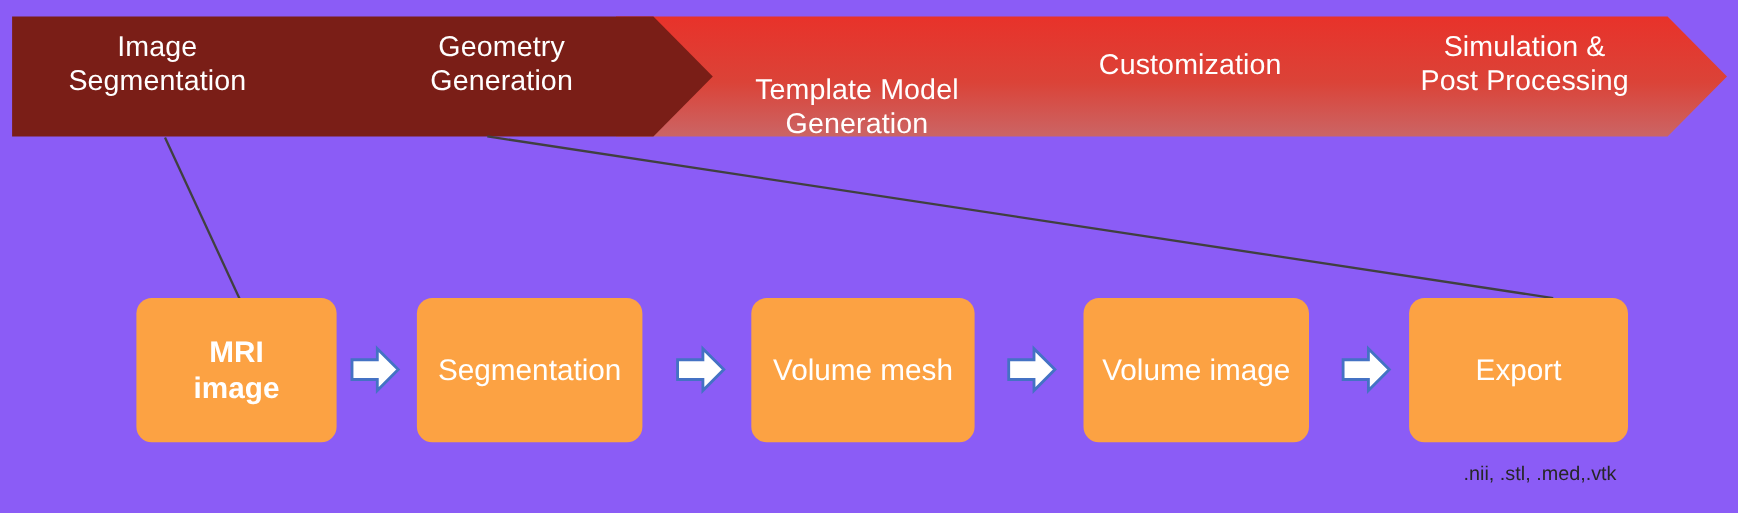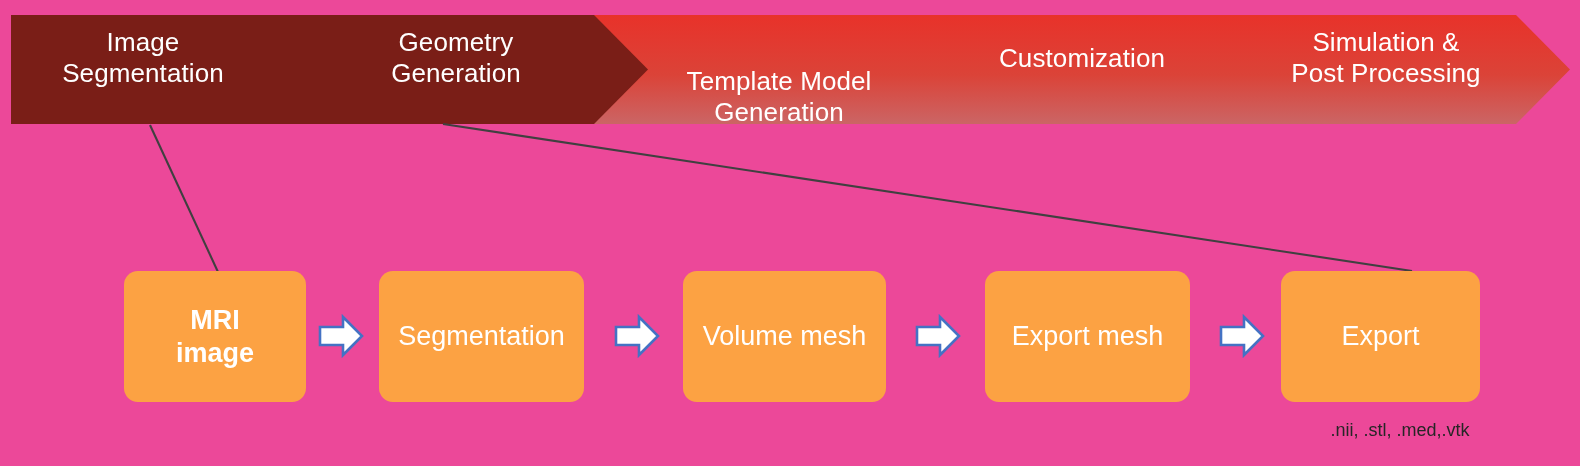--- a/index.html
+++ b/index.html
@@ -7,21 +7,21 @@
     padding: 0;
     background: #ffffff;
   }
   body {
     font-family: "Liberation Sans", sans-serif;
   }
   #canvas {
     position: relative;
     width: 1580px;
     height: 466px;
-    background: #ec4899;
+    background: #8b5cf6;
     overflow: hidden;
   }
 
   
   #banner-svg {
     position: absolute;
     left: 0;
     top: 0;
     width: 1580px;
     height: 466px;
@@ -120,21 +120,21 @@
   <div class="banner-label" id="banner-label-2">Template Model
 Generation</div>
   <div class="banner-label" id="banner-label-3">Customization</div>
   <div class="banner-label" id="banner-label-4">Simulation &amp;
 Post Processing</div>
 
   <div class="flow-box" id="flow-box-0">MRI
 image</div>
   <div class="flow-box" id="flow-box-1">Segmentation</div>
   <div class="flow-box" id="flow-box-2">Volume mesh</div>
-  <div class="flow-box" id="flow-box-3">Export mesh</div>
+  <div class="flow-box" id="flow-box-3">Volume image</div>
   <div class="flow-box" id="flow-box-4">Export</div>
 
   <svg class="flow-arrow" id="flow-arrow-0" viewBox="0 0 48 46" xmlns="http://www.w3.org/2000/svg">
     <polygon points="3,14 26,14 26,4 45,23 26,42 26,32 3,32" fill="#ffffff" stroke="#4472C4" stroke-width="2.6" stroke-linejoin="miter"></polygon>
   </svg>
   <svg class="flow-arrow" id="flow-arrow-1" viewBox="0 0 48 46" xmlns="http://www.w3.org/2000/svg">
     <polygon points="3,14 26,14 26,4 45,23 26,42 26,32 3,32" fill="#ffffff" stroke="#4472C4" stroke-width="2.6" stroke-linejoin="miter"></polygon>
   </svg>
   <svg class="flow-arrow" id="flow-arrow-2" viewBox="0 0 48 46" xmlns="http://www.w3.org/2000/svg">
     <polygon points="3,14 26,14 26,4 45,23 26,42 26,32 3,32" fill="#ffffff" stroke="#4472C4" stroke-width="2.6" stroke-linejoin="miter"></polygon>

